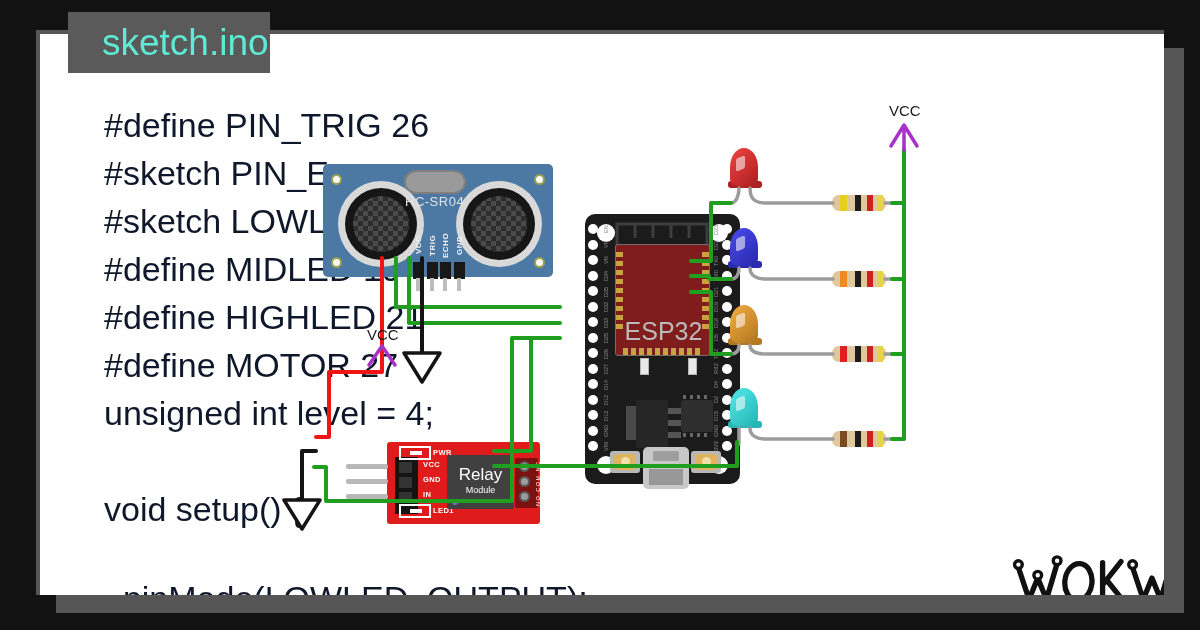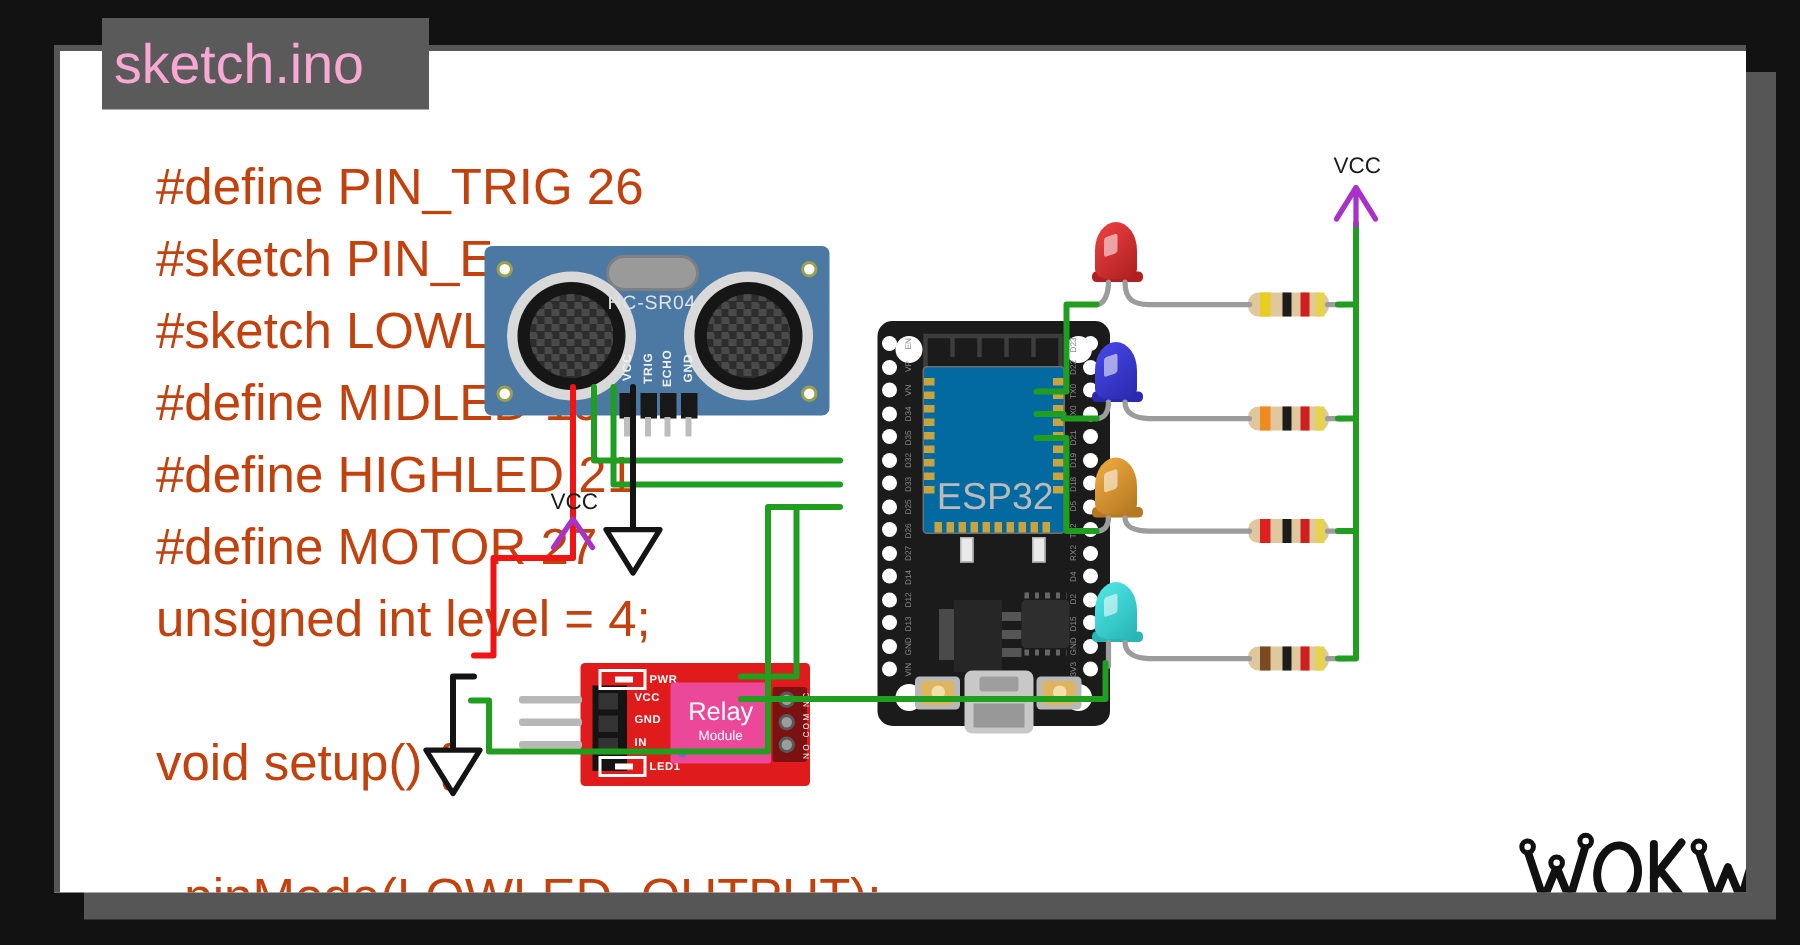--- a/index.html
+++ b/index.html
@@ -1,57 +1,57 @@
 <!DOCTYPE html>
 <html><head>
 <meta charset="utf-8">
 <style>
   html,body{margin:0;padding:0;}
   body{width:1200px;height:630px;position:relative;background:#121212;overflow:hidden;
        font-family:"Liberation Sans", sans-serif;}
   .card{position:absolute;left:36px;top:30px;width:1124px;height:561px;background:#ffffff;
         border-left:4px solid #565656;border-top:4px solid #565656;
         box-shadow:20px 18px 0 0 #565656;overflow:hidden;}
-  .titlebox{position:absolute;left:68px;top:12px;width:218px;height:61px;background:#5a5a5a;
-        color:#f9a8d4;font-size:37px;line-height:61px;padding-left:8px;box-sizing:border-box;z-index:40;}
-  .codeline{position:absolute;left:64px;color:#c2410c;font-size:34px;white-space:pre;z-index:1;}
+  .titlebox{position:absolute;left:68px;top:12px;width:202px;height:61px;background:#5a5a5a;
+        color:#5eead4;font-size:37px;line-height:61px;padding-left:34px;box-sizing:border-box;z-index:40;}
+  .codeline{position:absolute;left:64px;color:#0f172a;font-size:34px;white-space:pre;z-index:1;}
   .abs{position:absolute;}
   .vtext{writing-mode:vertical-rl;transform:rotate(180deg);display:flex;align-items:center;justify-content:center;}
   
   .sensor{left:283px;top:130px;width:230px;height:113px;background:#4b79a4;border-radius:5px;z-index:10;}
   .s-hole{width:11px;height:11px;border-radius:50%;background:#fbfbfb;border:2px solid #9aa04e;box-sizing:border-box;}
   .eye1{border-radius:50%;background:#d9d9d9;}
   .eye2{border-radius:50%;background:#161616;}
   .eye3{border-radius:50%;background-image:repeating-conic-gradient(#4a4a4a 0% 25%, #2d2d2d 0% 50%);background-size:10px 10px;}
   .crystal{left:81px;top:6px;width:62px;height:24px;background:#9a9a9a;border:2px solid #7f7f7f;border-radius:13px;box-sizing:border-box;}
   .sensor-label{left:82px;top:30px;color:#e2e2e2;font-size:13px;letter-spacing:.5px;}
   .spin{width:11px;height:17px;background:#181818;top:98px;}
   .sleg{width:4px;height:13px;background:#bdbdbd;top:114px;}
   .spinlabel{color:#f0f0f0;font-size:8px;font-weight:bold;top:64px;height:34px;width:12px;letter-spacing:.5px;}
   
   .esp{left:545px;top:180px;width:155px;height:270px;background:#1b1b1b;border-radius:10px;z-index:10;}
   .e-hole{width:18px;height:18px;border-radius:50%;background:#fff;}
-  .module{left:30px;top:30px;width:95px;height:112px;background:#0369a1;border:1px solid #6f6f6f;border-radius:3px;box-sizing:border-box;}
+  .module{left:30px;top:30px;width:95px;height:112px;background:#7f1d1d;border:1px solid #6f6f6f;border-radius:3px;box-sizing:border-box;}
   .esp-label{width:95px;text-align:center;color:#bababa;font-size:25px;top:72px;left:0;}
   .pad{background:#c8a43e;}
   .p-hole{width:10px;height:10px;border-radius:50%;background:#fff;}
   .pinlabel{color:#8a8a8a;font-size:5.5px;width:10px;height:15px;}
   .wled{width:9px;height:17px;background:#e9e9e9;border:1px solid #b5b5b5;box-sizing:border-box;top:144px;}
   .btn-base{width:30px;height:22px;background:#b8b8b8;border-radius:3px;top:237px;}
   .btn-cap{left:4px;top:3px;width:22px;height:16px;background:#dfb45e;border-radius:3px;}
   .btn-dot{left:7px;top:3px;width:9px;height:9px;background:#f3dfa8;border-radius:50%;}
   
   .relay{left:347px;top:408px;width:153px;height:82px;background:#e01b1b;border-radius:3px;z-index:10;}
   .rconn{left:8px;top:15px;width:23px;height:57px;background:#141414;}
   .rsq{left:4px;width:13px;height:11px;background:#333;}
   .rleg{left:-41px;width:42px;height:5px;background:#b8b8b8;border-radius:2px;}
   .rlabel{color:#fff;font-size:7.5px;font-weight:bold;left:36px;letter-spacing:.4px;}
   .rcomp{width:28px;height:10px;border:2px solid #fff;box-sizing:content-box;}
   .rcomp>div{position:absolute;left:9px;top:3px;width:12px;height:4px;background:#fff;}
-  .bluebox{left:60px;top:13px;width:67px;height:54px;background:#ec4899;border-radius:2px;color:#fff;text-align:center;}
+  .bluebox{left:60px;top:13px;width:67px;height:54px;background:#404040;border-radius:2px;color:#fff;text-align:center;}
   .terminal{left:128px;top:16px;width:23px;height:50px;background:#7c1111;border-radius:2px;}
   .screw{left:4px;width:11px;height:11px;border-radius:50%;background:#9c9c9c;border:2px solid #585858;box-sizing:border-box;}
   
   .dome{width:28px;height:38px;border-radius:14px 14px 9px 9px / 19px 19px 7px 7px;z-index:12;}
   .flange{width:34px;height:7px;border-radius:3px;z-index:11;}
   .hl{width:9px;height:13px;background:rgba(255,255,255,.55);transform:skewY(-20deg);border-radius:2px;left:6px;top:9px;}
   .res-body{width:54px;height:16px;background:#dfc79e;border-radius:7px;z-index:12;}
   .band{position:absolute;top:0;height:16px;}
   svg.layer{position:absolute;left:0;top:0;z-index:30;}
   .vcc-text{color:#1b1b1b;font-size:15px;z-index:31;}

